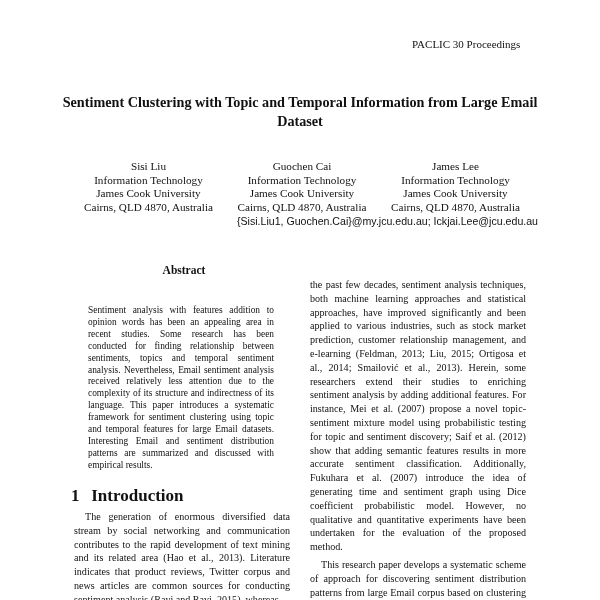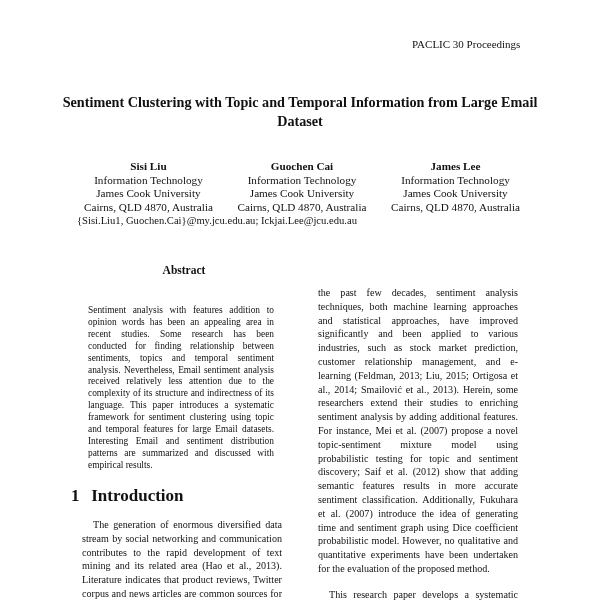--- a/index.html
+++ b/index.html
@@ -1,28 +1,28 @@
 <!DOCTYPE html>
 <html><head>
   <meta charset="utf-8">
   <style>
     html, body { margin: 0; padding: 0; background: #ffffff; }
     body { width: 600px; height: 600px; overflow: hidden; position: relative; color: #111; font-family: "Liberation Serif", "DejaVu Serif", serif; }
     .header { position: absolute; top: 38px; left: 412px; font-size: 11px; white-space: nowrap; }
     .title { position: absolute; top: 93px; left: 60px; width: 480px; text-align: center; font-weight: bold; font-size: 14.2px; line-height: 19px; }
     .authors { position: absolute; top: 160px; left: 84px; width: 436px; display: flex; justify-content: space-between; }
     .author { text-align: center; font-size: 11.2px; line-height: 13.6px; white-space: nowrap; }
-    .author .name { font-weight: bold; }
-    .emails { position: absolute; top: 215px; left: 77px; width: 476px; text-align: left; font-family: Liberation Serif, serif; font-size: 10.6px; white-space: nowrap; }
+    .author .name { font-weight: normal; }
+    .emails { position: absolute; top: 215px; left: 62px; width: 476px; text-align: right; font-family: Liberation Sans, sans-serif; font-size: 10.6px; white-space: nowrap; }
     .abstract-title { position: absolute; top: 264px; left: 68px; width: 232px; text-align: center; font-weight: bold; font-size: 11.5px; }
     .abstract { position: absolute; top: 305px; left: 88px; width: 186px; font-size: 9.4px; line-height: 11.9px; text-align: justify; }
     .sec-head { position: absolute; top: 486px; left: 71px; font-weight: bold; font-size: 17px; white-space: nowrap; }
     .sec-head .num { display: inline-block; width: 16px; }
     .intro { position: absolute; top: 506px; left: 70px; width: 224px; font-size: 10.1px; line-height: 13.8px; text-align: justify; }
-    .intro p, .right p { margin: 12px; text-indent: 11px; }
+    .intro p, .right p { margin: 4px; text-indent: 11px; }
     .right { position: absolute; top: 274px; left: 306px; width: 224px; font-size: 10.1px; line-height: 13.8px; text-align: justify; }
     .right p.cont { text-indent: 0; }
   </style>
 </head>
 <body>
 
 <div class="header">PACLIC 30 Proceedings</div>
 
 <div class="title">Sentiment Clustering with Topic and Temporal Information from Large Email Dataset</div>
 

